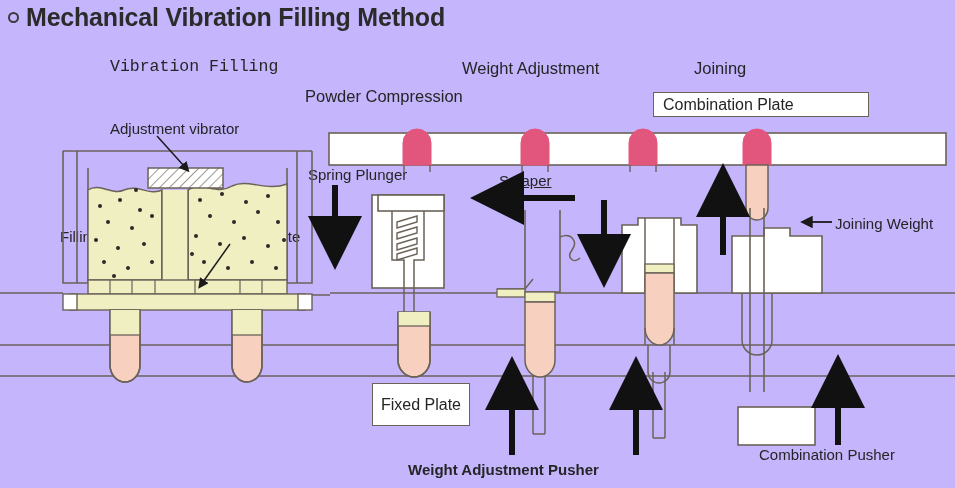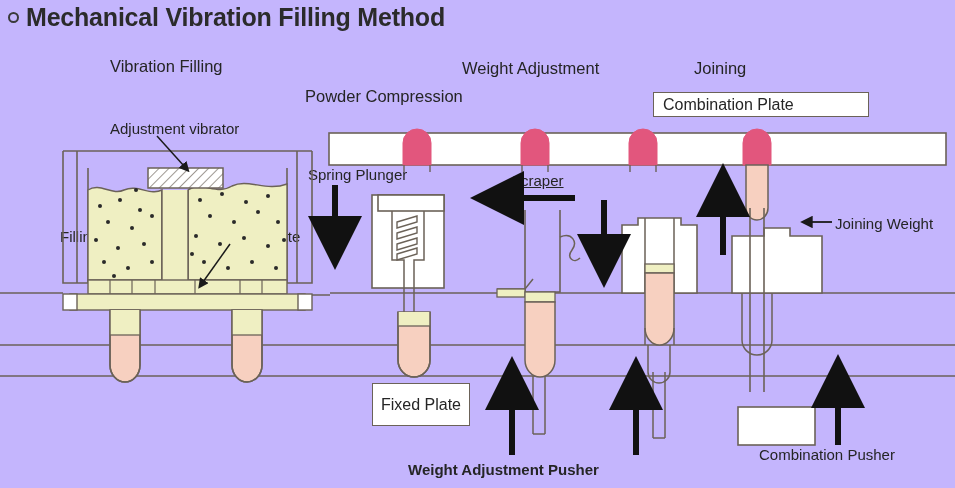--- a/index.html
+++ b/index.html
@@ -63,30 +63,30 @@
   .boxlbl.left { padding-left: 9px; }
 </style>
 </head>
 <body>
 
 <div id="page">
 
   <span class="bullet-ring" style="left:8px; top:12px;"></span>
   <div class="ttl" style="left:26px; top:3px;">Mechanical Vibration Filling Method</div>
 
-  <div class="lbl" style="left:110px; top:57px;">Vibration Filling</div>
+  <div class="lbl" style="left:110px; top:57px;font-family:Liberation Mono, monospace;">Vibration Filling</div>
   <div class="lbl" style="left:305px; top:87px;">Powder Compression</div>
   <div class="lbl" style="left:462px; top:59px;">Weight Adjustment</div>
   <div class="lbl" style="left:694px; top:59px;">Joining</div>
 
   <div class="lbl-sm" style="left:110px; top:120px;">Adjustment vibrator</div>
   <div class="lbl-sm" style="left:60px; top:228px;">Filling Powder</div>
   <div class="lbl-sm" style="left:203px; top:228px;">Vibration Plate</div>
   <div class="lbl-sm" style="left:308px; top:166px;">Spring Plunger</div>
-  <div class="lbl-sm" style="left:511px; top:172px;text-decoration:underline;">Scraper</div>
+  <div class="lbl-sm" style="left:499px; top:172px;text-decoration:underline;">Scraper</div>
   <div class="lbl-sm" style="left:835px; top:215px;">Joining Weight</div>
   <div class="lbl-sm" style="left:408px; top:461px;font-weight:bold;">Weight Adjustment Pusher</div>
   <div class="lbl-sm" style="left:759px; top:446px;">Combination Pusher</div>
 
   <div class="boxlbl left" style="left:653px; top:92px; width:216px; height:25px;">Combination Plate</div>
   <div class="boxlbl center" style="left:372px; top:383px; width:98px; height:43px;">Fixed Plate</div>
 
   <svg id="diagram-svg" width="955" height="488" viewBox="0 0 955 488">
     <defs>
       <pattern id="hatch" width="7" height="7" patternTransform="rotate(45)" patternUnits="userSpaceOnUse">

